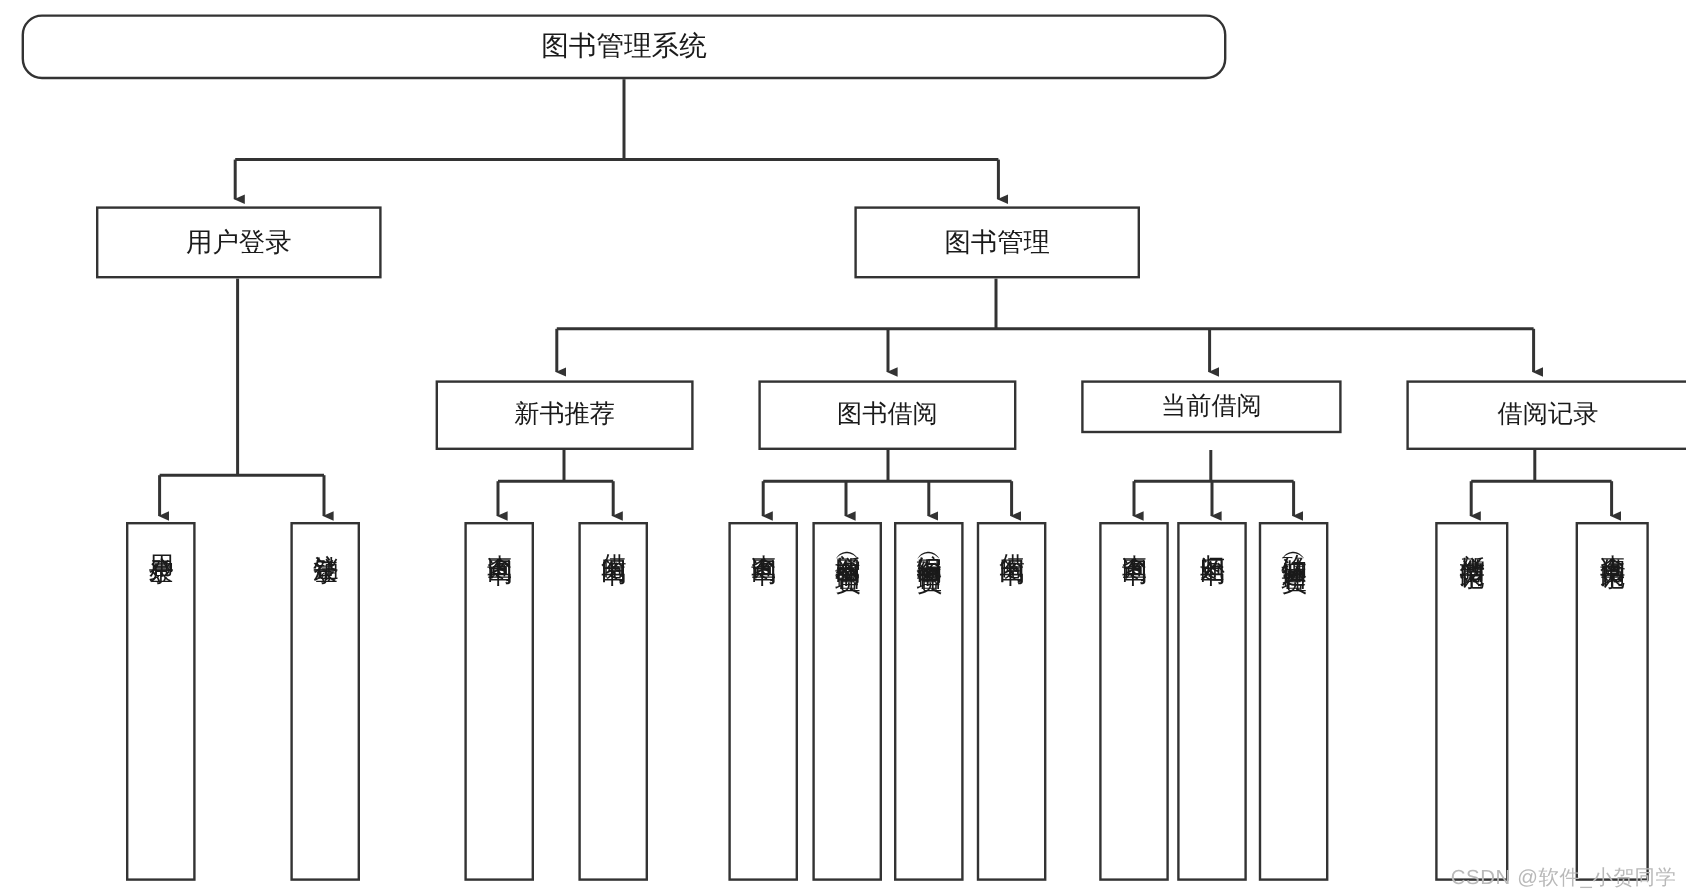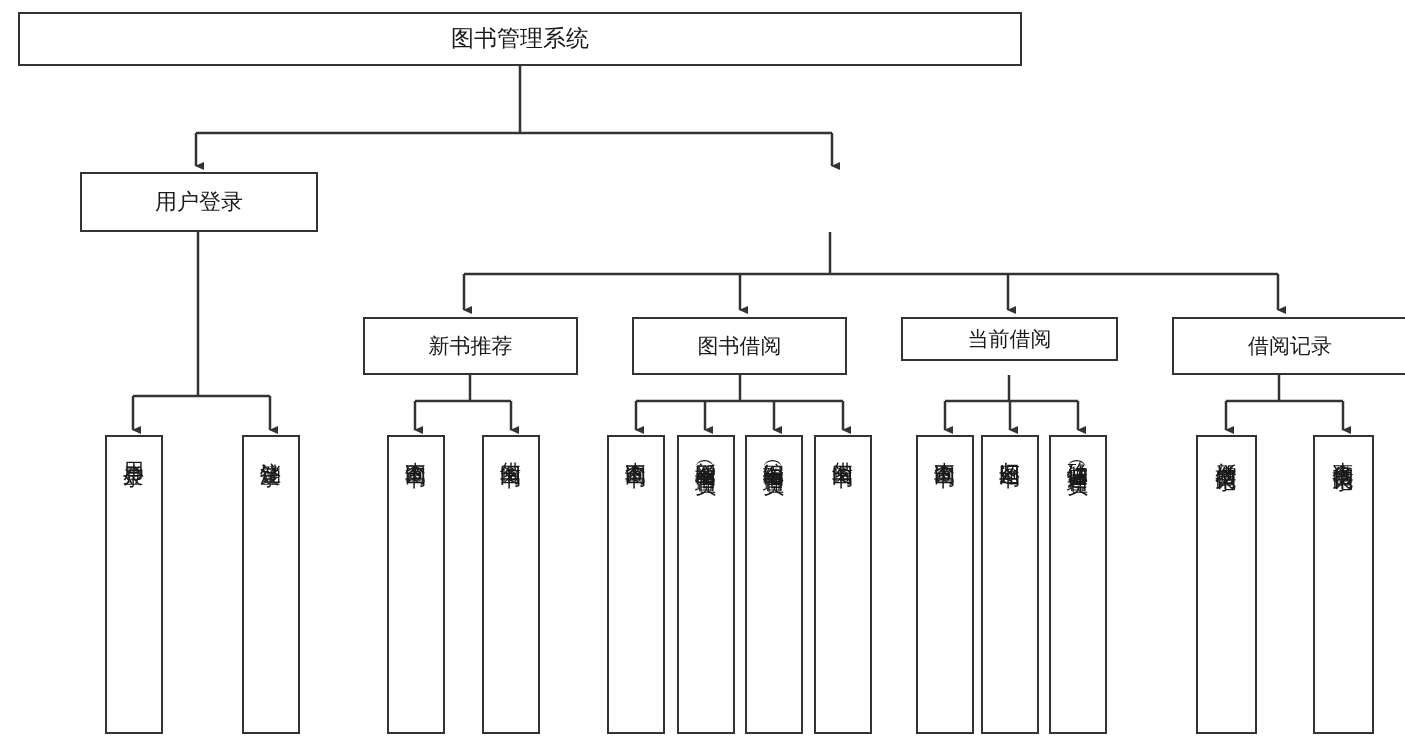--- a/index.html
+++ b/index.html
@@ -114,26 +114,29 @@
       <path d="M1010,401 L1010,430" marker-end="url(#arrow)"></path>
       <path d="M1078,401 L1078,430" marker-end="url(#arrow)"></path>
 
       <path d="M1279,375 L1279,401"></path>
       <path d="M1226,401 L1343,401"></path>
       <path d="M1226,401 L1226,430" marker-end="url(#arrow)"></path>
       <path d="M1343,401 L1343,430" marker-end="url(#arrow)"></path>
     </g>
   </svg>
 
-  <div class="node root" style="left:18px; top:12px; width:1004px; height:54px;">
+  <div class="node root" style="left:18px; top:12px; width:1004px; height:54px;border-radius:17px;">
     <span class="label">图书管理系统</span>
   </div>
 
   <div class="node lvl1" style="left:80px; top:172px; width:238px; height:60px;">
     <span class="label">用户登录</span>
+  </div>
+  <div class="node lvl1" style="left:712px; top:172px; width:238px; height:60px;">
+    <span class="label">图书管理</span>
   </div>
 
   <div class="node lvl2" style="left:363px; top:317px; width:215px; height:58px;">
     <span class="label">新书推荐</span>
   </div>
   <div class="node lvl2" style="left:632px; top:317px; width:215px; height:58px;">
     <span class="label">图书借阅</span>
   </div>
   <div class="node lvl2" style="left:901px; top:317px; width:217px; height:44px;">
     <span class="label">当前借阅</span>
@@ -179,14 +182,15 @@
     <span class="label">确认归还（管理员）</span>
   </div>
 
   <div class="node leaf" style="left:1196px; top:435px; width:61px; height:299px;">
     <span class="label">新增借阅记录</span>
   </div>
   <div class="node leaf" style="left:1313px; top:435px; width:61px; height:299px;">
     <span class="label">查询借阅记录</span>
   </div>
 
+  <div id="watermark">CSDN @软件_小贺同学</div>
 
 </div>
 
 </body></html>

